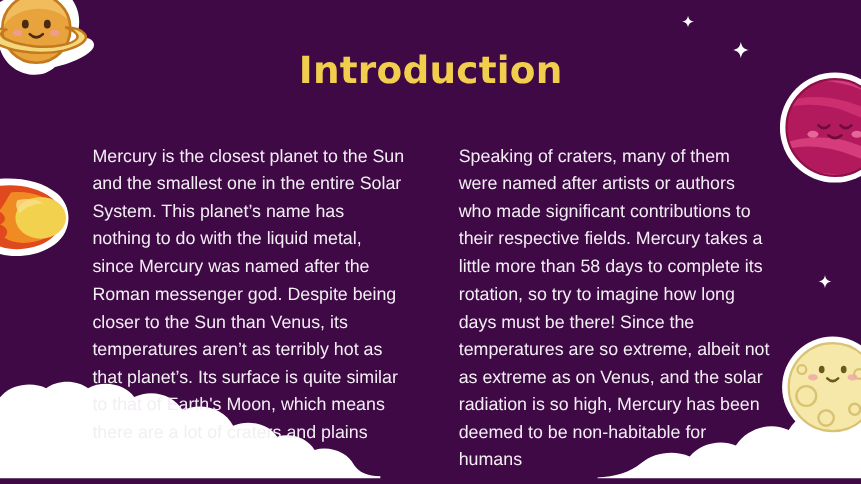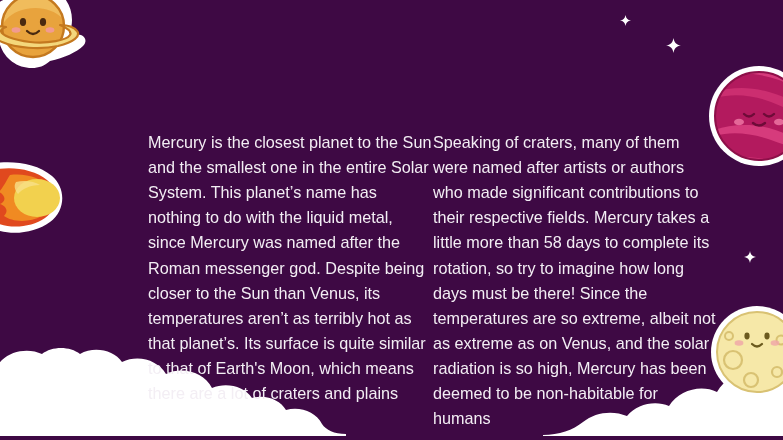--- a/index.html
+++ b/index.html
@@ -29,24 +29,24 @@
     font-weight: 700;
     letter-spacing: 0.2px;
     color: #F1CE4E;
     z-index: 6;
   }
 
   
   .body-columns {
     position: absolute;
     top: 130px;
-    left: 100px;
+    left: 84px;
     width: 618px;
     display: flex;
-    justify-content: flex-end;
+    justify-content: space-between;
     z-index: 6;
   }
   .body-col {
     width: 285px;
     font-size: 16.2px;
     line-height: 1.55;
     color: #F3EEF4;
     font-family: "Liberation Sans", sans-serif;
     text-align: left;
   }
@@ -169,20 +169,21 @@
 
         <ellipse cx="38" cy="36" rx="2.6" ry="3.4" fill="#6B5A1E"></ellipse>
         <ellipse cx="58" cy="36" rx="2.6" ry="3.4" fill="#6B5A1E"></ellipse>
         <ellipse cx="30" cy="43" rx="4.4" ry="2.8" fill="#F0A8A8" opacity="0.85"></ellipse>
         <ellipse cx="66" cy="43" rx="4.4" ry="2.8" fill="#F0A8A8" opacity="0.85"></ellipse>
         <path d="M43 44 Q48 49 53 44" fill="none" stroke="#6B5A1E" stroke-width="2.2" stroke-linecap="round"></path>
       </g>
     </svg>
   </div>
 
+  <div class="slide-title">Introduction</div>
 
   <div class="body-columns">
     <div class="body-col">Mercury is the closest planet to the Sun and the smallest one in the entire Solar System. This planet’s name has nothing to do with the liquid metal, since Mercury was named after the Roman messenger god. Despite being closer to the Sun than Venus, its temperatures aren’t as terribly hot as that planet’s. Its surface is quite similar to that of Earth's Moon, which means there are a lot of craters and plains</div>
     <div class="body-col">Speaking of craters, many of them were named after artists or authors who made significant contributions to their respective fields. Mercury takes a little more than 58 days to complete its rotation, so try to imagine how long days must be there! Since the temperatures are so extreme, albeit not as extreme as on Venus, and the solar radiation is so high, Mercury has been deemed to be non-habitable for humans</div>
   </div>
 
   <div class="cloud cloud-left">
     <svg width="360" height="90" viewBox="0 0 360 90">
       <path d="M0 90 L360 90 L360 88
                C348 88 340 84 336 78

